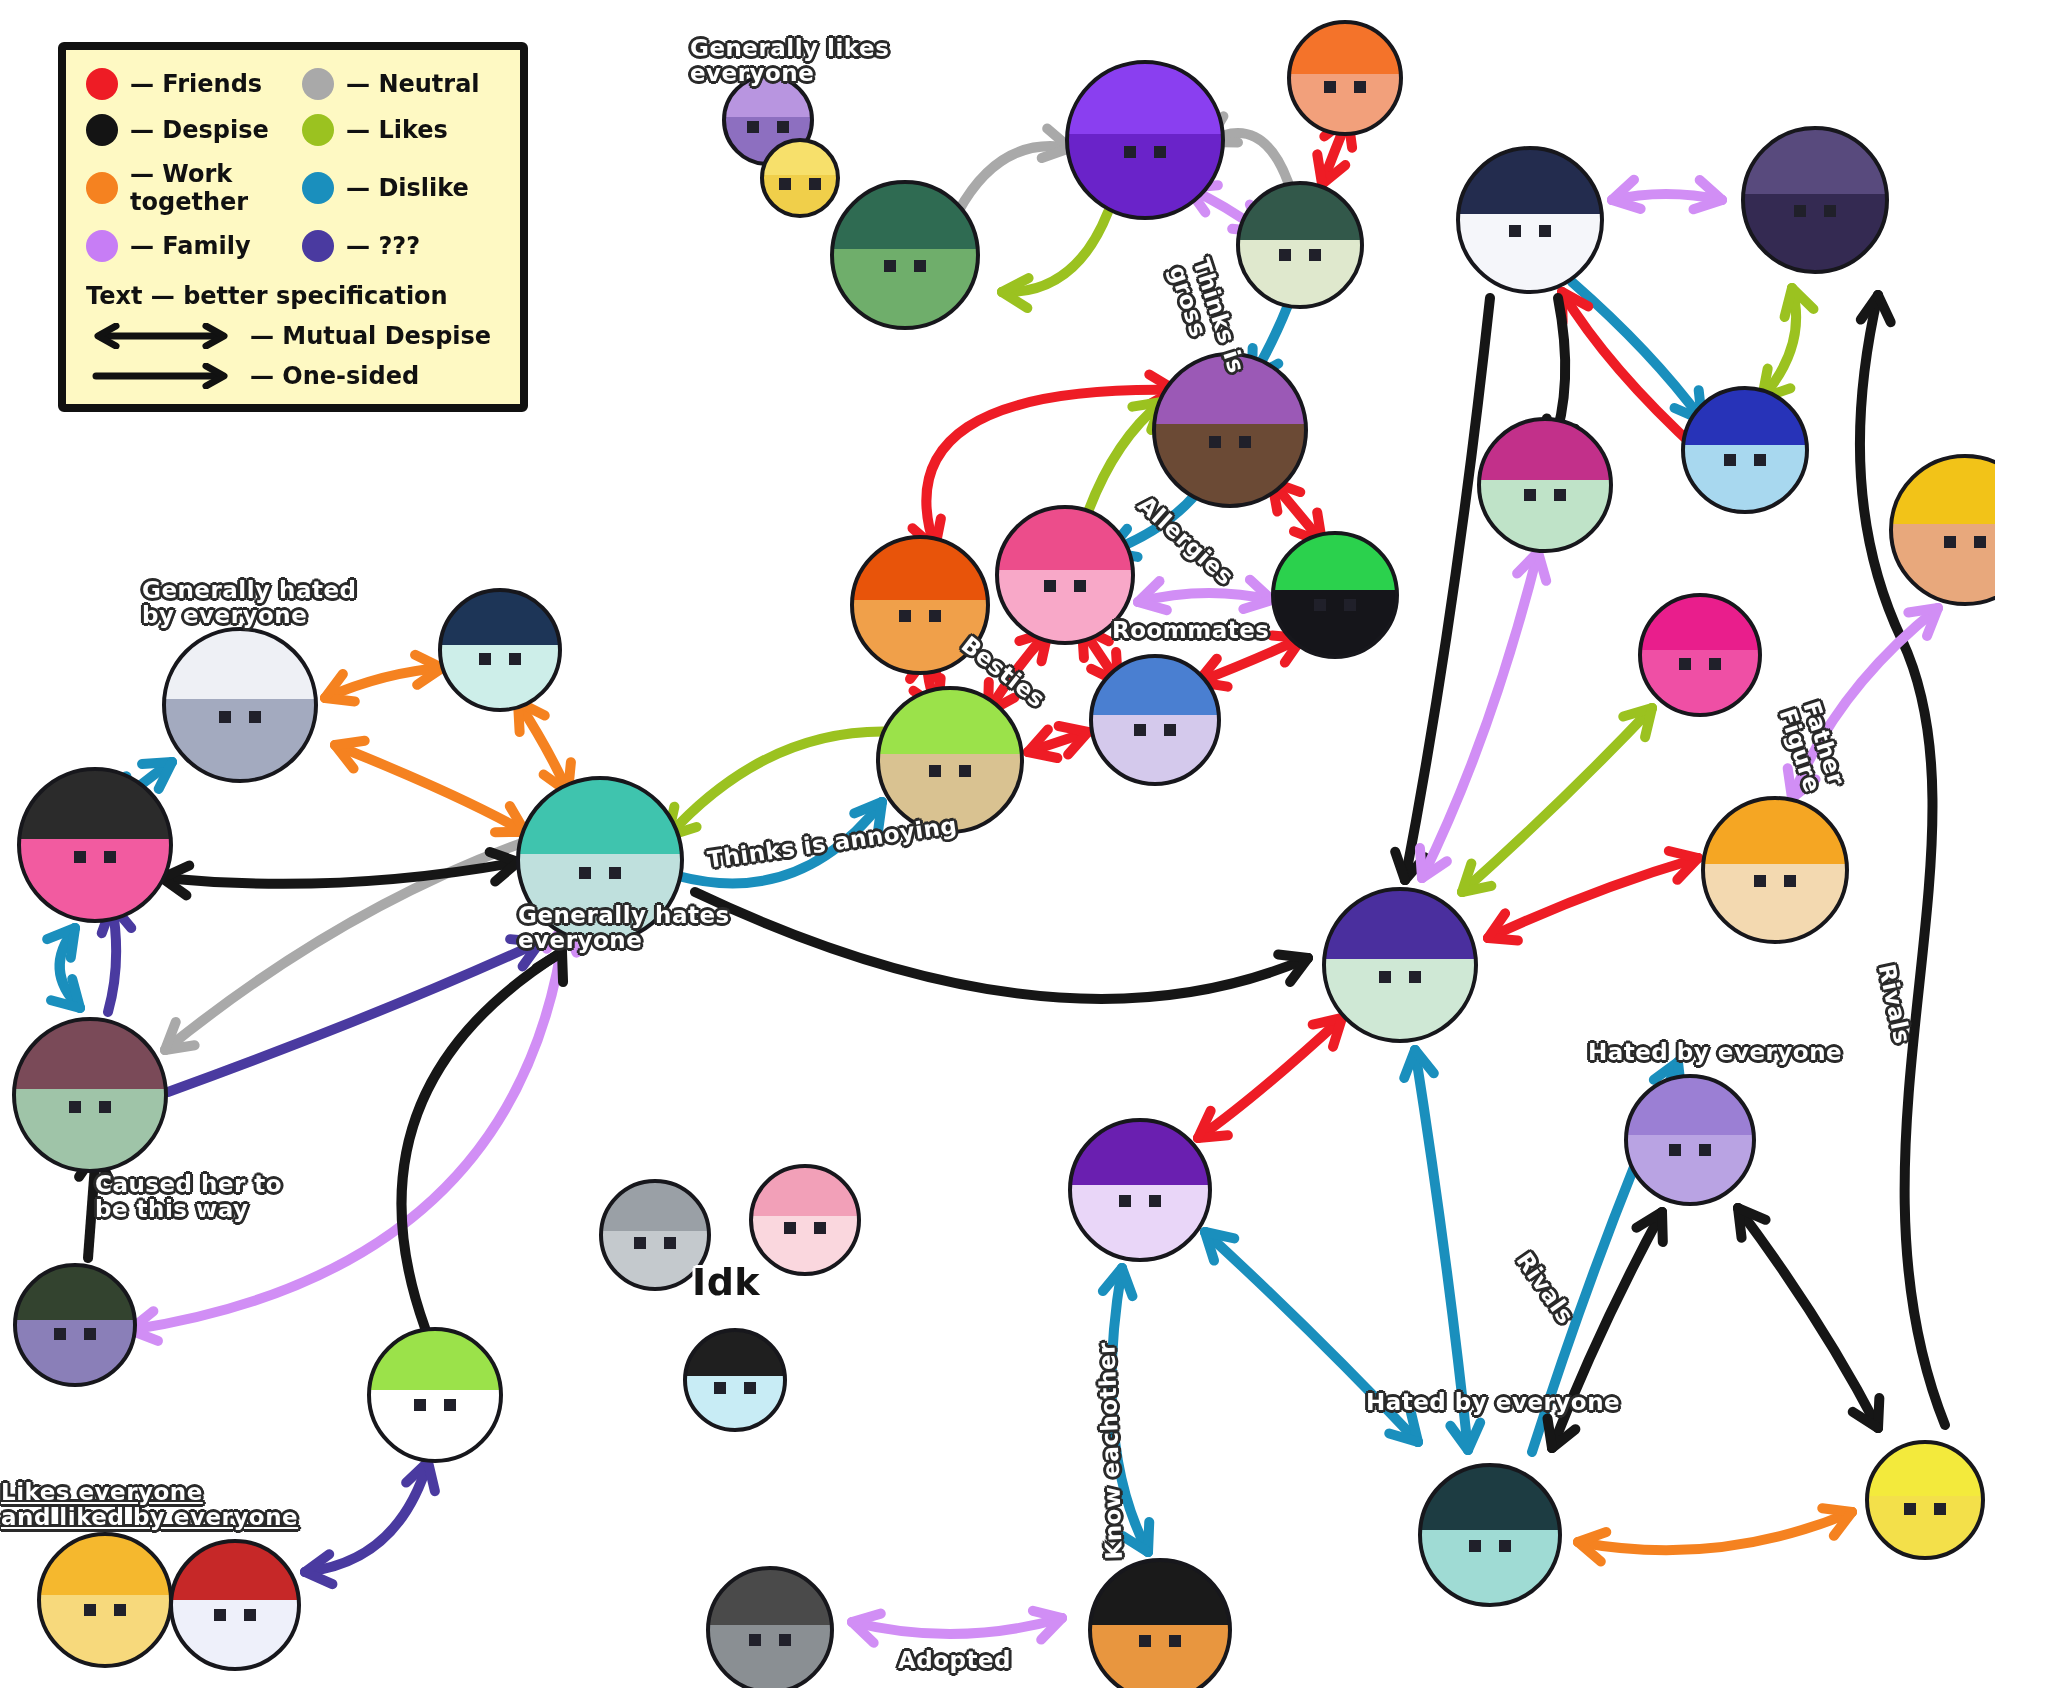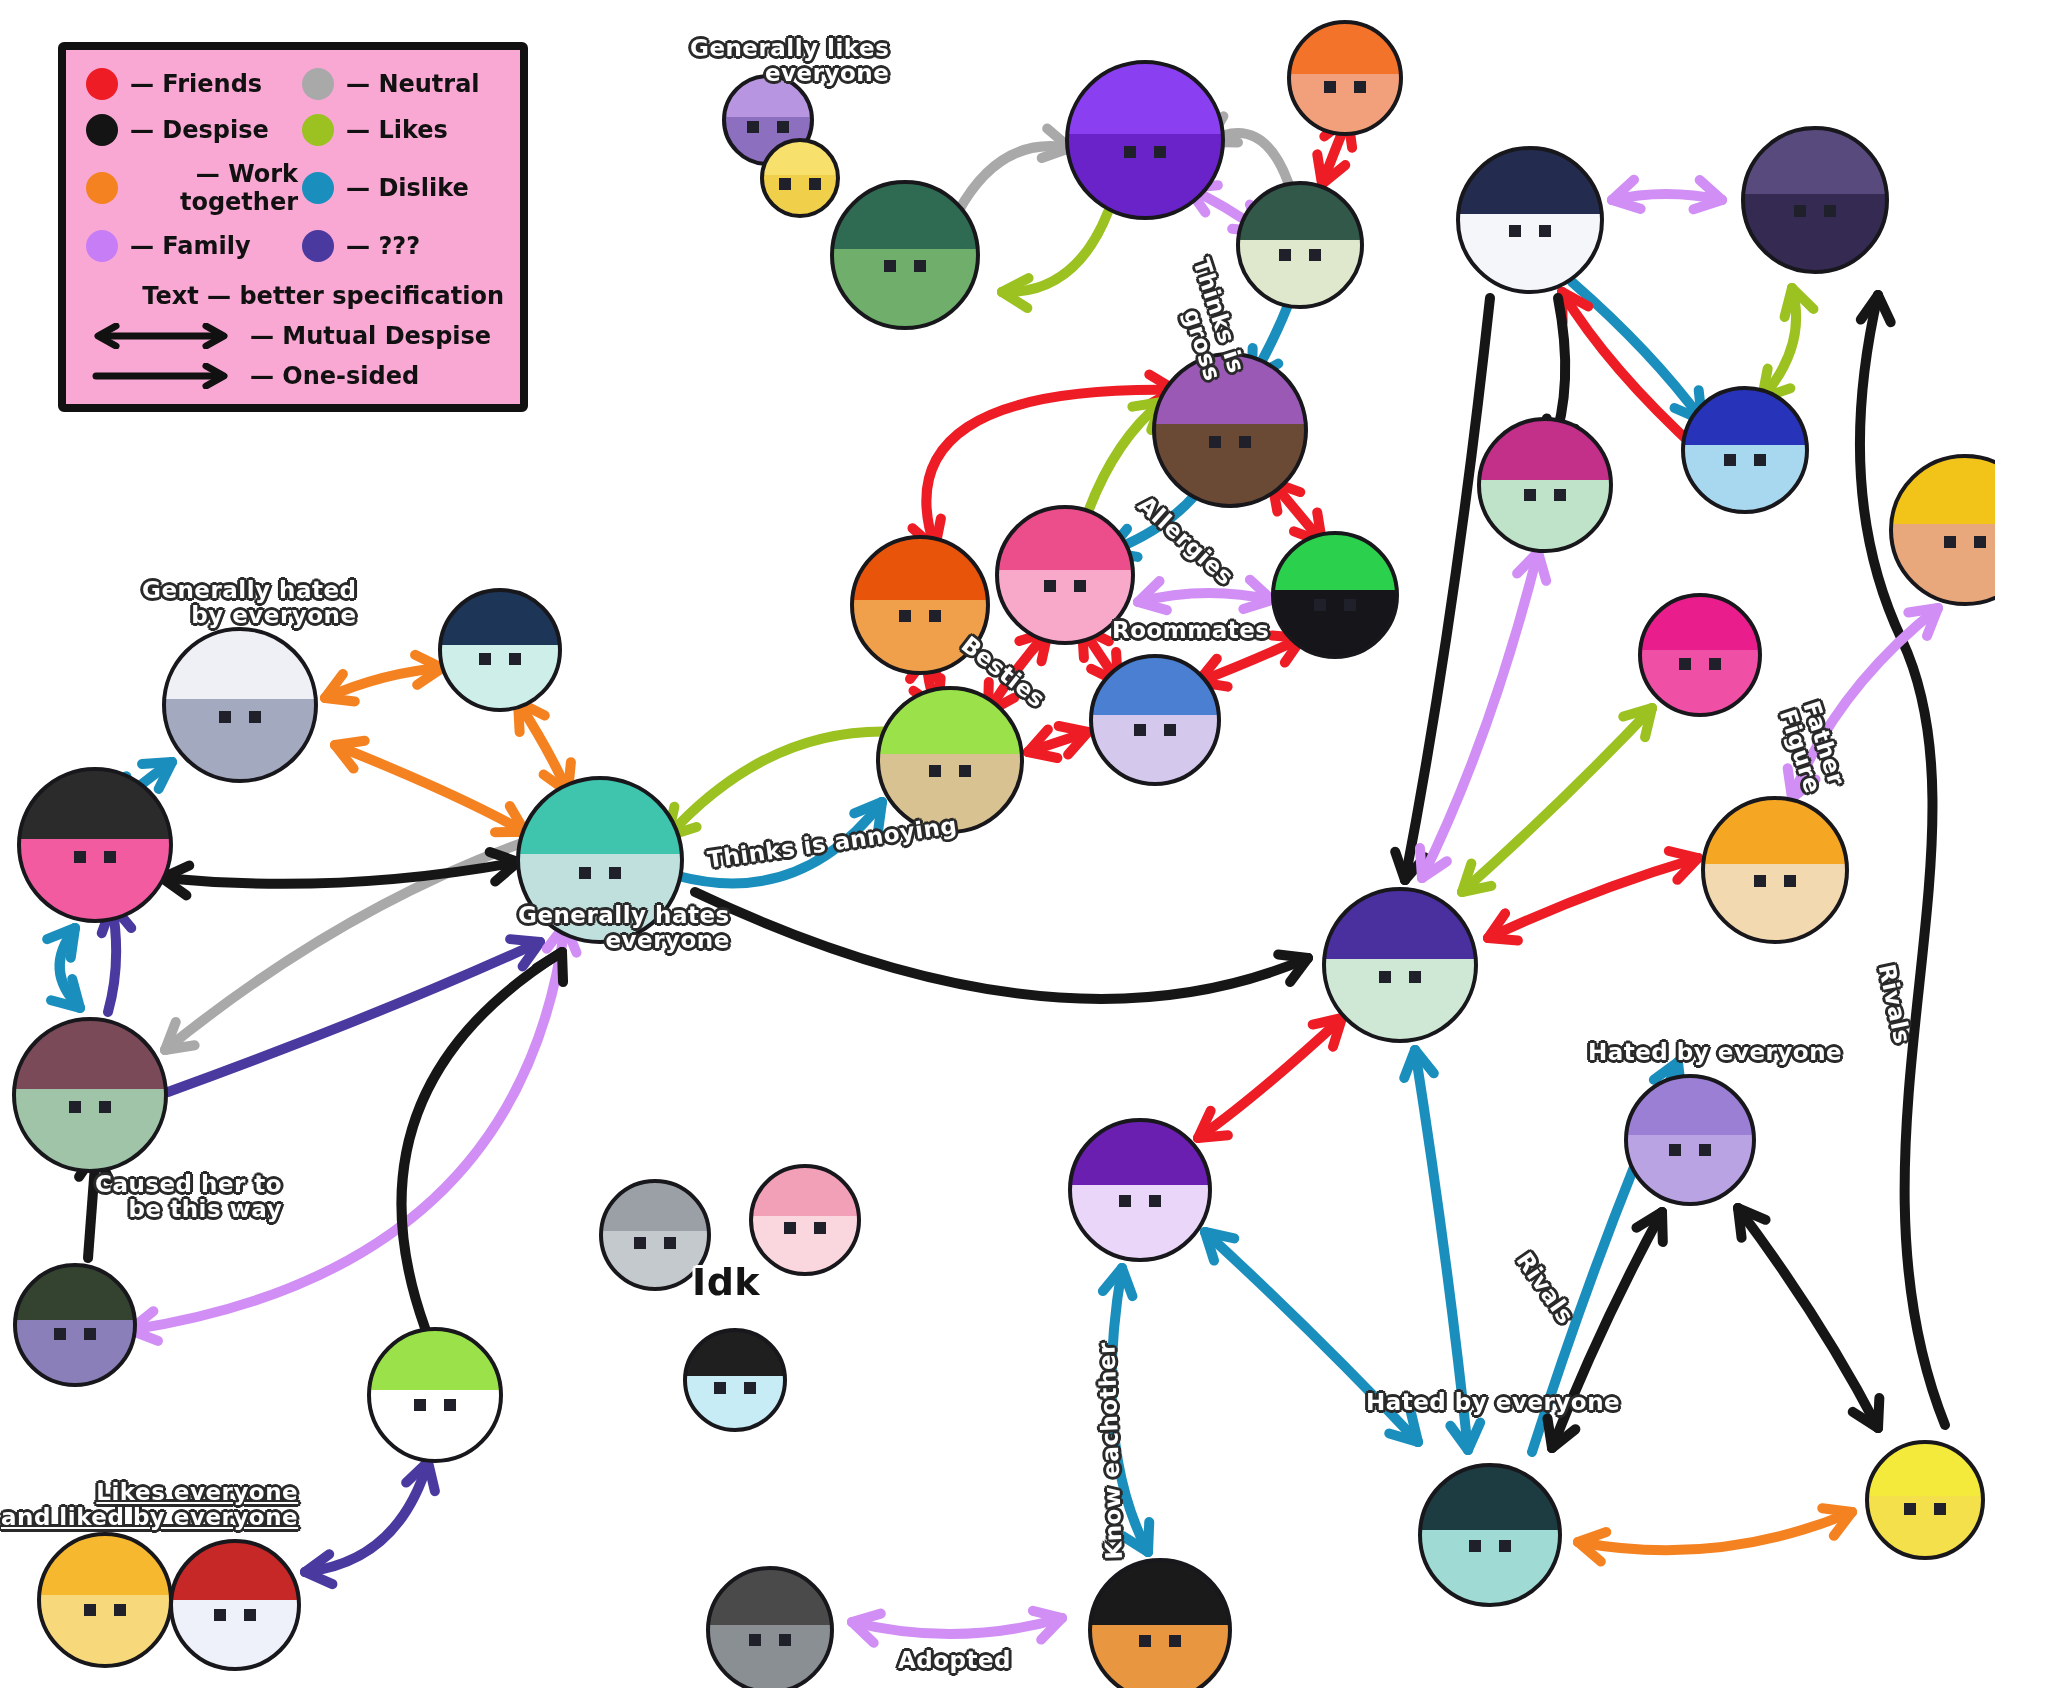--- a/index.html
+++ b/index.html
@@ -1,29 +1,29 @@
 <!DOCTYPE html>
 <html><head>
 <meta charset="utf-8">
 <style>
   html,body{margin:0;padding:0;background:#ffffff;font-family:"DejaVu Sans",sans-serif;}
-  .stage{position:relative;width:1995px;height:1688px;background:#ffffff;overflow:hidden;text-align:right;}
+  .stage{position:relative;width:1995px;height:1688px;background:#ffffff;overflow:hidden;}
   #edge-layer{position:absolute;left:0;top:0;z-index:1;}
   .char{position:absolute;border:4px solid #17171c;border-radius:50%;box-sizing:border-box;z-index:2;}
   .char .eyes{position:absolute;left:50%;top:58%;width:0;height:0;border-radius:50%;
     box-shadow:-15px 0 0 6px #20202a, 15px 0 0 6px #20202a;}
   .lbl{position:absolute;z-index:3;font-weight:800;font-size:23px;line-height:1.08;color:#ffffff;
     white-space:pre;letter-spacing:.5px;
     text-shadow:-2px -2px 0 #2a2a2a,2px -2px 0 #2a2a2a,-2px 2px 0 #2a2a2a,2px 2px 0 #2a2a2a,
       -3px 0 0 #2a2a2a,3px 0 0 #2a2a2a,0 -3px 0 #2a2a2a,0 3px 0 #2a2a2a;}
   .lbl.dark{color:#141414;font-size:38px;
     text-shadow:-2px -2px 0 #fff,2px -2px 0 #fff,-2px 2px 0 #fff,2px 2px 0 #fff,
       -3px 0 0 #fff,3px 0 0 #fff,0 -3px 0 #fff,0 3px 0 #fff;}
   
-  .legend{position:absolute;left:58px;top:42px;width:470px;z-index:4;background:#f9a8d4;
+  .legend{position:absolute;left:58px;top:42px;width:470px;z-index:4;background:#fef9c3;
     border:8px solid #111;border-radius:6px;padding:18px 16px 14px 20px;box-sizing:border-box;}
   .legend-grid{display:grid;grid-template-columns:1.05fr 1fr;row-gap:14px;column-gap:4px;}
   .legend-item{display:flex;align-items:center;gap:12px;font-weight:800;font-size:24px;color:#111;}
   .legend-dot{width:32px;height:32px;border-radius:50%;flex:0 0 auto;}
   .legend-text-row{margin-top:20px;font-weight:800;font-size:24px;color:#111;}
   .legend-arrow-row{display:flex;align-items:center;gap:14px;margin-top:12px;font-weight:800;font-size:24px;color:#111;}
 </style>
 </head>
 <body>
 

